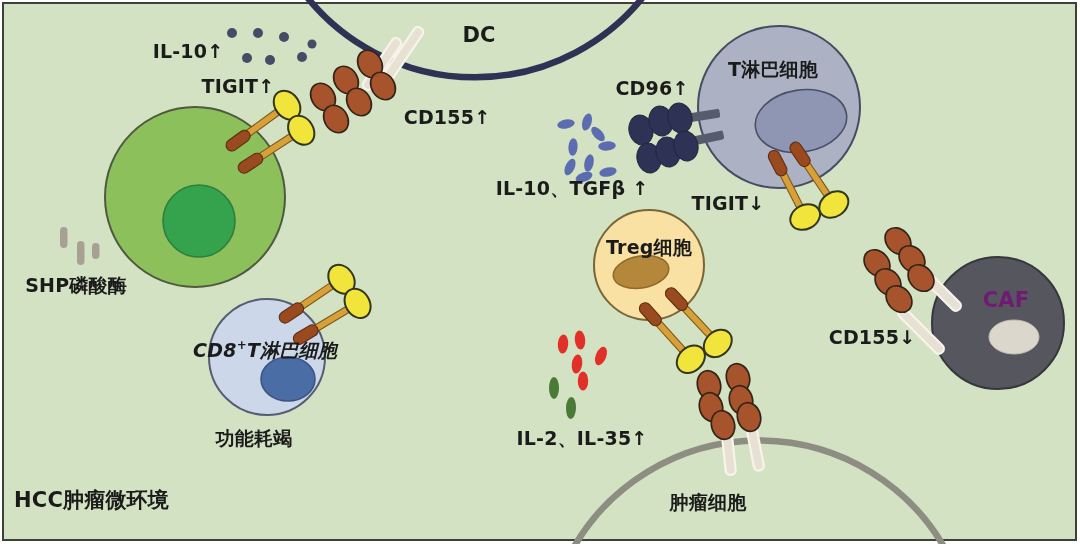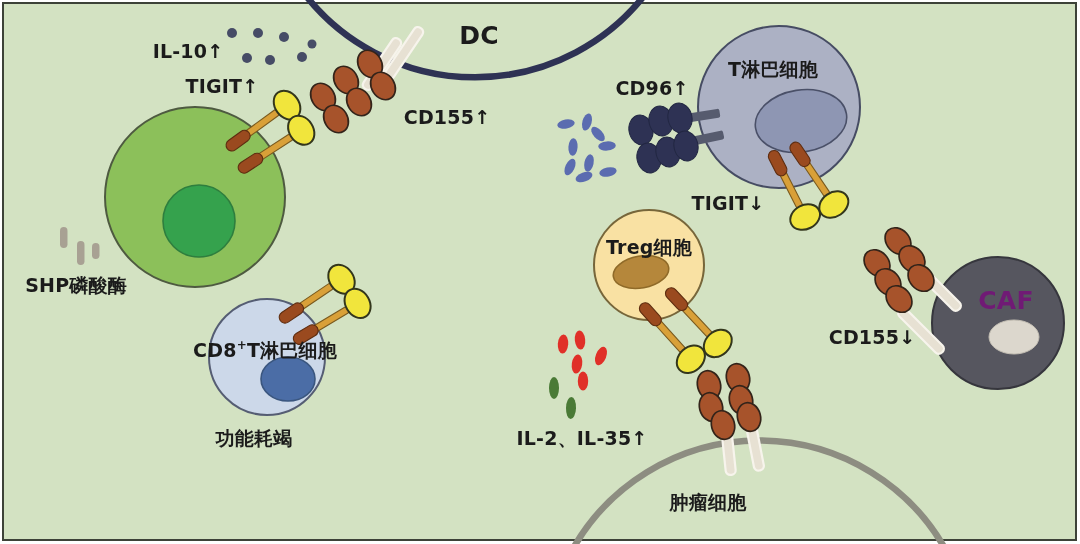--- a/index.html
+++ b/index.html
@@ -10,21 +10,21 @@
   #frame{
     position:absolute;left:2px;top:2px;right:3px;bottom:3px;
     background:#d3e2c2;border:2.5px solid #3d4238;box-sizing:border-box;
   }
   #art{position:absolute;left:0;top:0;width:1080px;height:544px;}
   .lbl{
     position:absolute;transform:translate(-50%,-50%);
     color:#1b1b1b;font-size:19px;font-weight:600;white-space:nowrap;
     letter-spacing:0.2px;line-height:1;z-index:5;
   }
-  .lbl.big{font-size:25px;}
+  .lbl.big{font-size:21px;}
   .lbl.left-anchor{transform:translate(0,-50%);}
   .lbl sup{font-size:12px;vertical-align:super;line-height:0;}
 </style>
 </head>
 <body>
 
 <div id="stage">
   <div id="frame"></div>
 
   <svg id="art" viewBox="0 0 1080 544">
@@ -182,30 +182,32 @@
       <use href="#bov" transform="translate(877,263) rotate(-42)"></use>
       <use href="#bov" transform="translate(912,259) rotate(-42)"></use>
       <use href="#bov" transform="translate(888,282) rotate(-42)"></use>
       <use href="#bov" transform="translate(921,278) rotate(-42)"></use>
       <use href="#bov" transform="translate(899,299) rotate(-42)"></use>
     </g>
   </svg>
 
   <div class="lbl big" style="left:479px;top:35px;">DC</div>
   <div class="lbl" style="left:188px;top:51px;">IL-10↑</div>
-  <div class="lbl" style="left:222px;top:86px;">TIGIT↑</div>
+  <div class="lbl" style="left:238px;top:86px;">TIGIT↑</div>
   <div class="lbl" style="left:447px;top:117px;">CD155↑</div>
   <div class="lbl" style="left:652px;top:88px;">CD96↑</div>
   <div class="lbl" style="left:773px;top:69px;">T淋巴细胞</div>
+  <div class="lbl" style="left:572px;top:188px;">IL-10、TGFβ ↑</div>
   <div class="lbl" style="left:728px;top:203px;">TIGIT↓</div>
 
 
   <div class="lbl" style="left:76px;top:285px;">SHP磷酸酶</div>
 
-  <div class="lbl" style="left:265px;top:350px;"><span>CD8</span><sup>+</sup><span>T淋巴细胞</span></div>
+  <div class="lbl" style="left:265px;top:350px;font-style:italic;"><span>CD8</span><sup>+</sup><span>T淋巴细胞</span></div>
 
   <div class="lbl" style="left:254px;top:438px;">功能耗竭</div>
   <div class="lbl" style="left:649px;top:237px;margin-top:10px;">Treg细胞</div>
   <div class="lbl" style="left:582px;top:438px;">IL-2、IL-35↑</div>
   <div class="lbl" style="left:708px;top:493px;margin-top:9px;">肿瘤细胞</div>
   <div class="lbl big" style="left:1006px;top:300px;color:#701a75;">CAF</div>
   <div class="lbl" style="left:872px;top:337px;">CD155↓</div>
+  <div class="lbl big left-anchor" style="left:14px;top:500px;">HCC肿瘤微环境</div>
 </div>
 
 </body></html>

